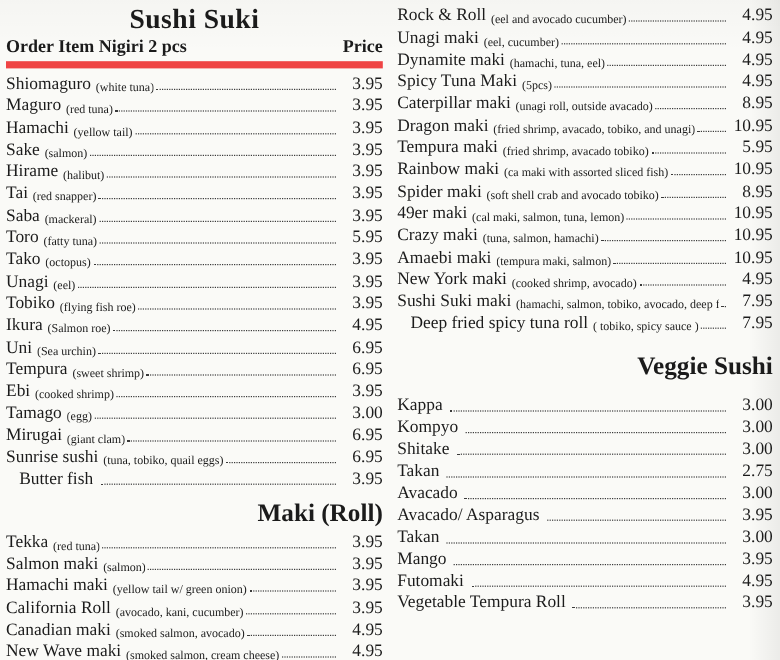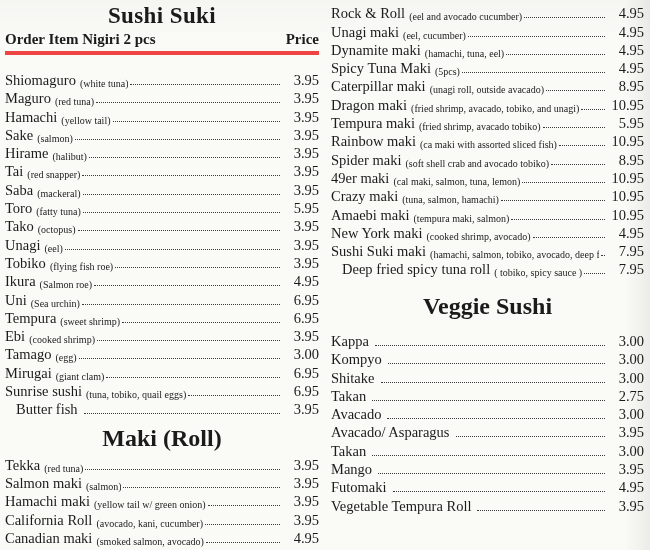--- a/index.html
+++ b/index.html
@@ -17,25 +17,25 @@
   .col-left  { width: 314px; }
   .col-right { width: 313px; }
 
   .h1 {
     font-size: 23px; line-height: 1.05; font-weight: 700;
     text-align: center; margin: 0 0 3px; letter-spacing: 0.4px;
   }
   .header-row {
     display: flex; justify-content: space-between; align-items: flex-end;
     font-weight: 700; font-size: 15px; line-height: 1.1;
-    border-bottom: 4px solid #ef4444; padding-bottom: 3px; margin-bottom: 16px;
+    border-bottom: 6px solid #ef4444; padding-bottom: 3px; margin-bottom: 4px;
   }
   .h2 {
-    font-size: 24px; line-height: 1.05; font-weight: 700;
-    text-align: center; margin: 8px 0 4px;
+    font-size: 21px; line-height: 1.05; font-weight: 700;
+    text-align: right; margin: 8px 0 4px;
   }
   .veggie .h2 { margin: 16px 0 12px; }
 
   .row {
     display: flex; align-items: flex-end;
     height: 18.3px; white-space: nowrap; overflow: hidden;
   }
   .row.indent { padding-left: 11px; }
   .name  { font-size: 14.5px; flex: none; }
   .desc  { font-size: 10px; margin-left: 4px; flex: 0 1 auto; min-width: 0; overflow: hidden; }

